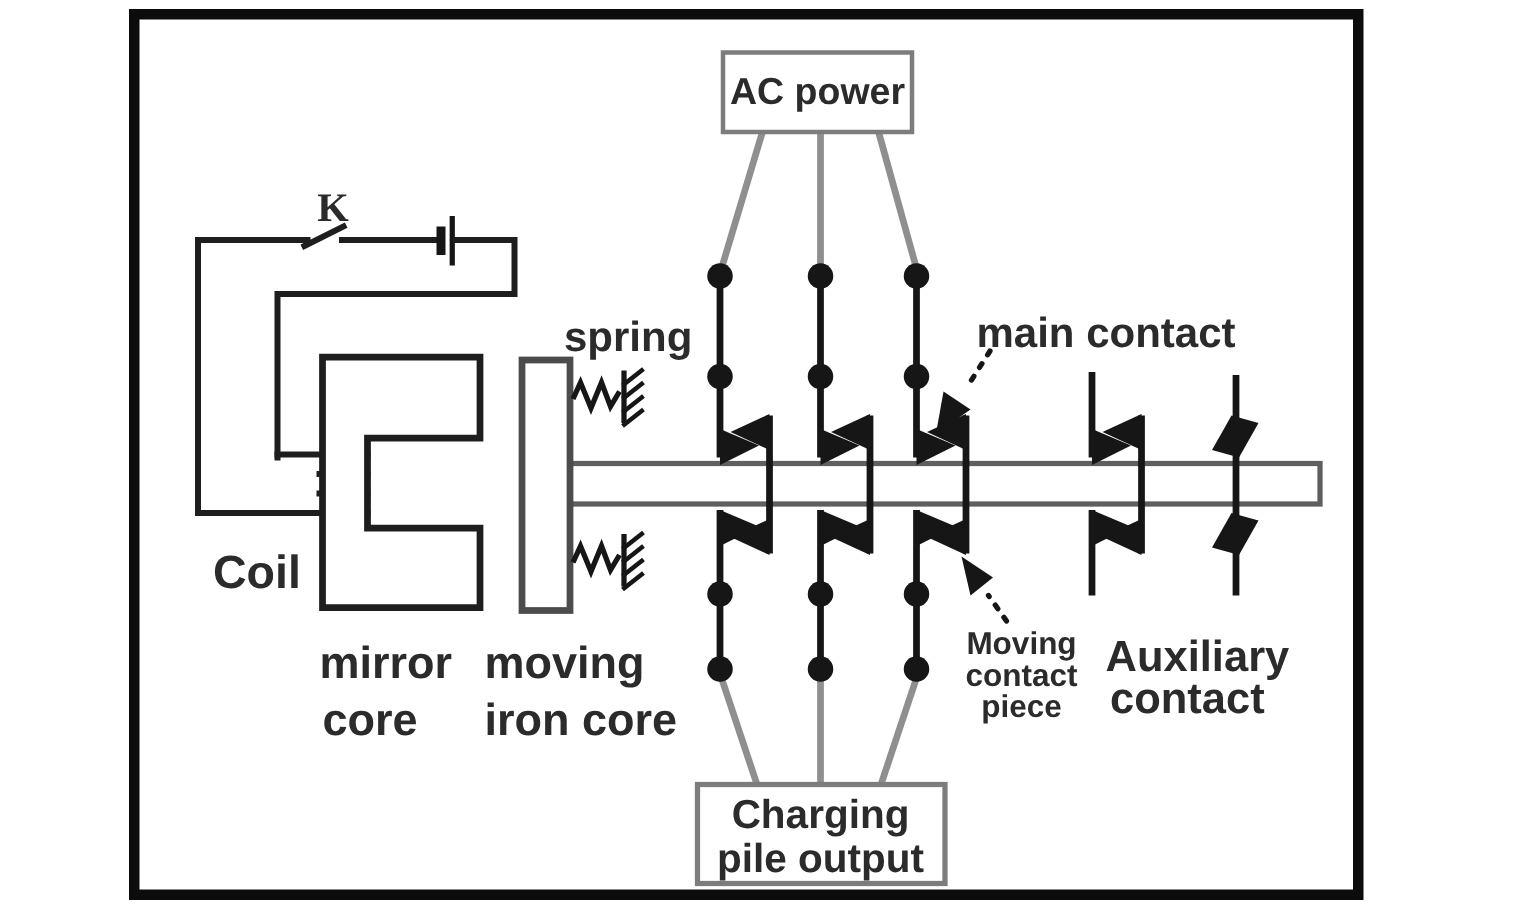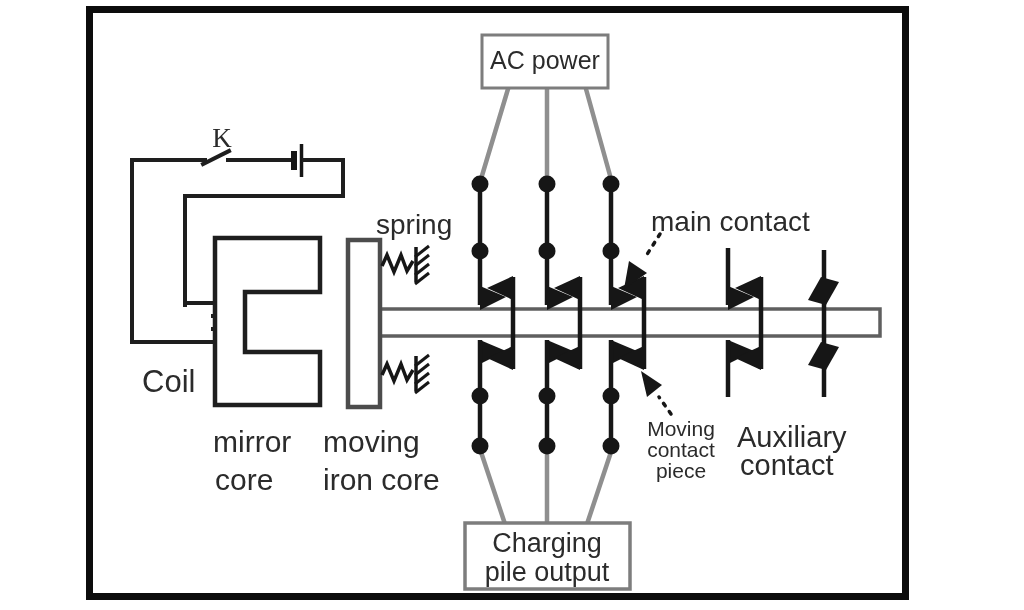--- a/index.html
+++ b/index.html
@@ -1,17 +1,17 @@
 <!DOCTYPE html>
 <html style="--ink: #161616; --wire: #1e1e1e; --gray-line: #8f8f8f; --box-border: #7d7d7d; --bar-border: #5f5f5f; --core-border: #4c4c4c; --frame: #0c0c0c; --text: #2b2b2b; --bg: #ffffff;"><head>
 <meta charset="utf-8">
 <style>
   html,body{margin:0;padding:0;background:#fff;}
   .stage{position:relative;width:1024px;height:610px;background:var(--bg,#fff);overflow:hidden;
-         font-family:"Liberation Sans",sans-serif;}
+         font-family:"Liberation Sans",sans-serif;font-weight:bold;}
   svg text{fill:var(--text,#2b2b2b);font-family:"Liberation Sans",sans-serif;}
   svg text.serif{font-family:"Liberation Serif",serif;}
   .ink{stroke:var(--ink,#161616);}
   .inkfill{fill:var(--ink,#161616);}
   .wire{stroke:var(--wire,#222);stroke-width:4;fill:none;stroke-linecap:square;}
   .grayline{stroke:var(--gray-line,#8f8f8f);stroke-width:4.5;fill:none;stroke-linecap:round;}
   .boxline{stroke:var(--box-border,#7d7d7d);fill:#fff;}
   .dash{stroke:var(--ink,#161616);stroke-width:3.5;fill:none;stroke-dasharray:3 7;stroke-linecap:round;}
 </style>
 </head>

